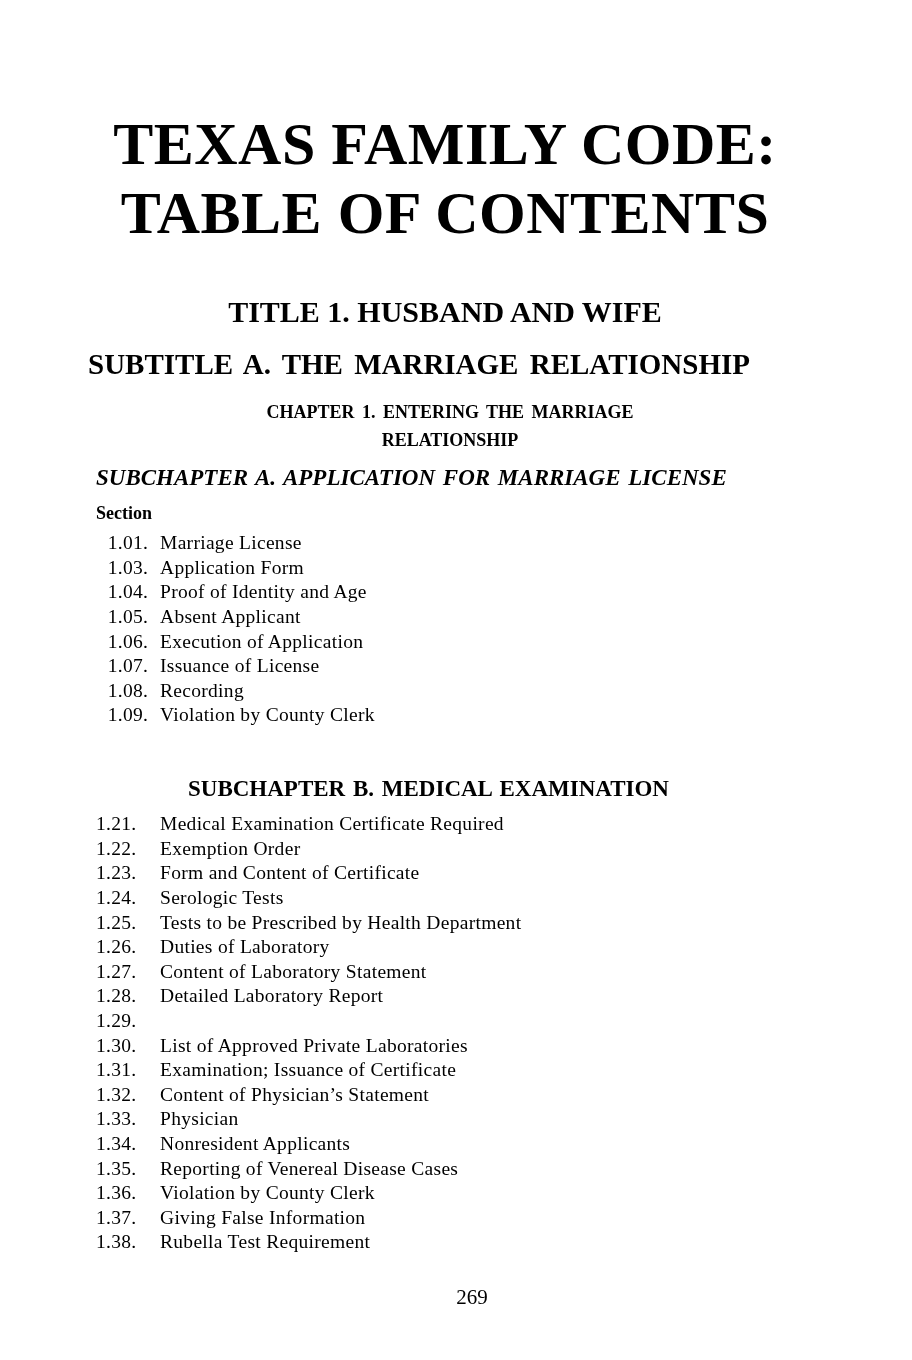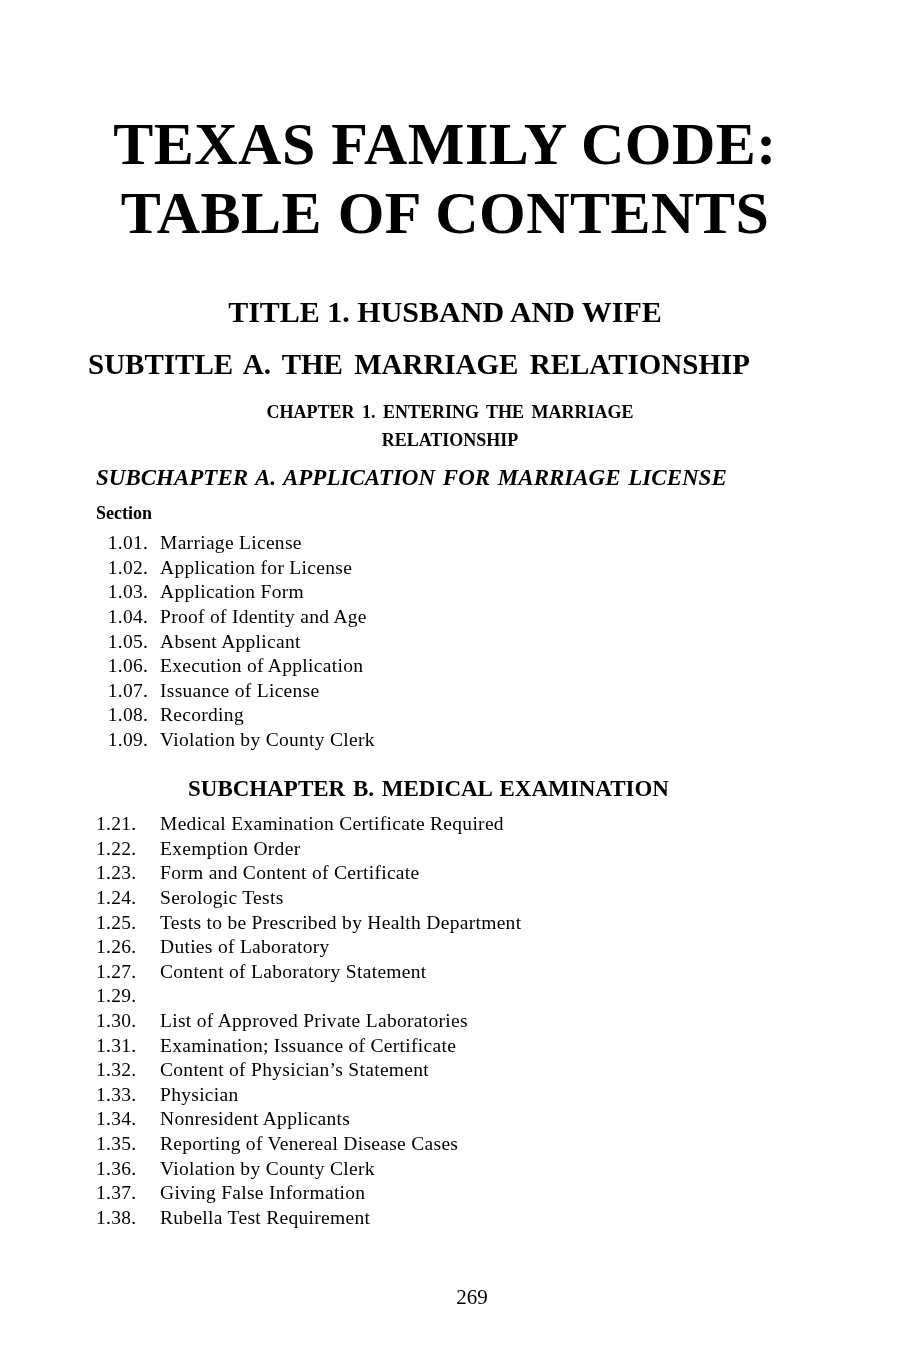--- a/index.html
+++ b/index.html
@@ -36,24 +36,20 @@
 <div class="abs chapter" style="top:399px; left:5px;">CHAPTER 1.   ENTERING THE MARRIAGE</div>
 <div class="abs chapter" style="top:427px; left:5px;">RELATIONSHIP</div>
 
 <div class="abs subchapter" style="top:466px;font-style:italic;">SUBCHAPTER A.   APPLICATION FOR MARRIAGE LICENSE</div>
 <div class="abs section-label">Section</div>
 
 <ul class="toc-list" style="top:531px;text-align:center;">
   <li class="toc-row">
       <span class="toc-num">1.01.</span>
       <span class="toc-text">Marriage License</span>
-    </li>
-  <li class="toc-row">
-      <span class="toc-num">1.02.</span>
-      <span class="toc-text">Application for License</span>
     </li>
   <li class="toc-row">
       <span class="toc-num">1.03.</span>
       <span class="toc-text">Application Form</span>
     </li>
   <li class="toc-row">
       <span class="toc-num">1.04.</span>
       <span class="toc-text">Proof of Identity and Age</span>
     </li>
   <li class="toc-row">
@@ -103,20 +99,24 @@
     </li>
   <li class="toc-row">
       <span class="toc-num">1.26.</span>
       <span class="toc-text">Duties of Laboratory</span>
     </li>
   <li class="toc-row">
       <span class="toc-num">1.27.</span>
       <span class="toc-text">Content of Laboratory Statement</span>
     </li>
   <li class="toc-row">
+      <span class="toc-num">1.28.</span>
+      <span class="toc-text">Detailed Laboratory Report</span>
+    </li>
+  <li class="toc-row">
       <span class="toc-num">1.29.</span>
     </li>
   <li class="toc-row">
       <span class="toc-num">1.30.</span>
       <span class="toc-text">List of Approved Private Laboratories</span>
     </li>
   <li class="toc-row">
       <span class="toc-num">1.31.</span>
       <span class="toc-text">Examination; Issuance of Certificate</span>
     </li>

